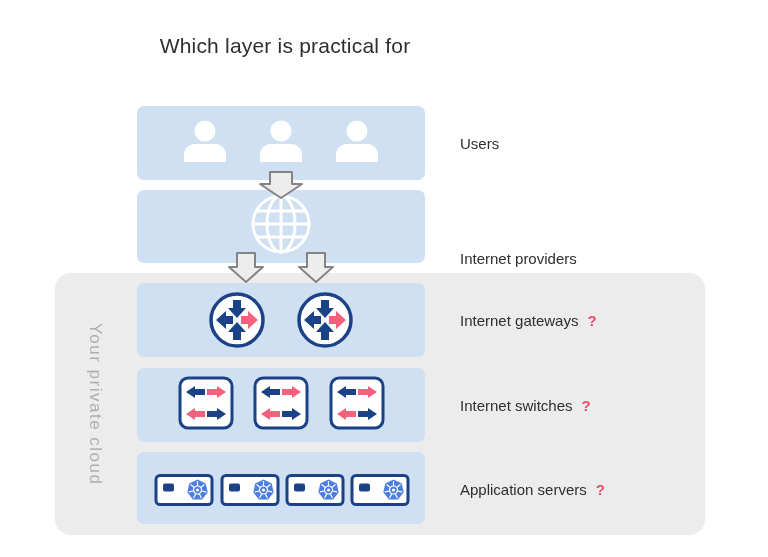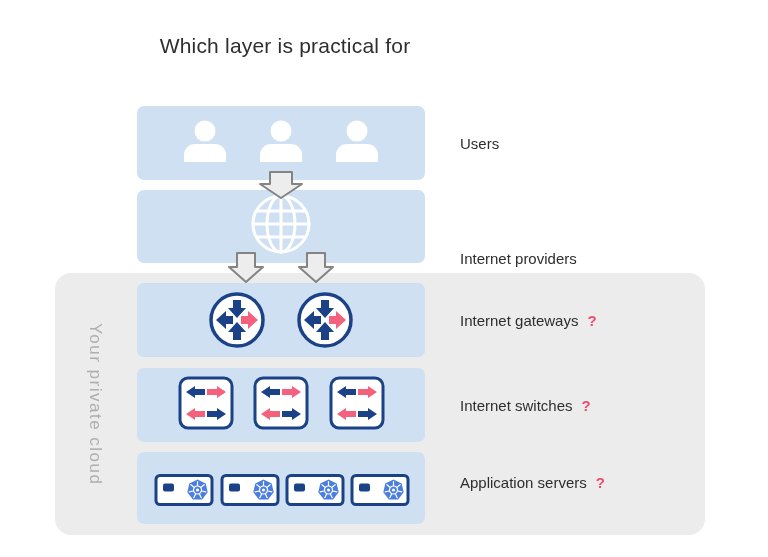--- a/index.html
+++ b/index.html
@@ -31,21 +31,21 @@
   #band-users{top:106px; height:74px;}
   #band-internet{top:190px; height:73px;}
   #band-gateways{top:283px; height:74px;}
   #band-switches{top:368px; height:74px;}
   #band-servers{top:452px; height:72px;}
   .rowlabel{
     position:absolute; left:460px; height:28px; display:flex; align-items:center;
     font-size:15px; font-weight:500; color:var(--text); white-space:pre;
   }
   #label-users{top:129px;} #label-internet{top:214px;margin-top:30px;} #label-gateways{top:306px;}
-  #label-switches{top:391px;} #label-servers{top:463px;align-items:flex-end;}
+  #label-switches{top:391px;} #label-servers{top:475px;}
   .q{color:var(--pinkq); font-weight:700; margin-left:9px;}
   svg.overlay{position:absolute; left:0; top:0; pointer-events:none;}
   .navy-f{fill:var(--navy);} .pink-f{fill:var(--pink);}
   .dev-body{fill:#ffffff; stroke:var(--navy);}
   .white-f{fill:#ffffff;}
   .globe-ln{fill:none; stroke:#ffffff; stroke-width:3; stroke-linecap:round;}
   .flow{fill:var(--arrowfill); stroke:var(--arrowstroke); stroke-width:2; stroke-linejoin:round;}
   .wheel{stroke:#ffffff; stroke-width:1.2; fill:none; stroke-linecap:round;}
 </style>
 </head>

